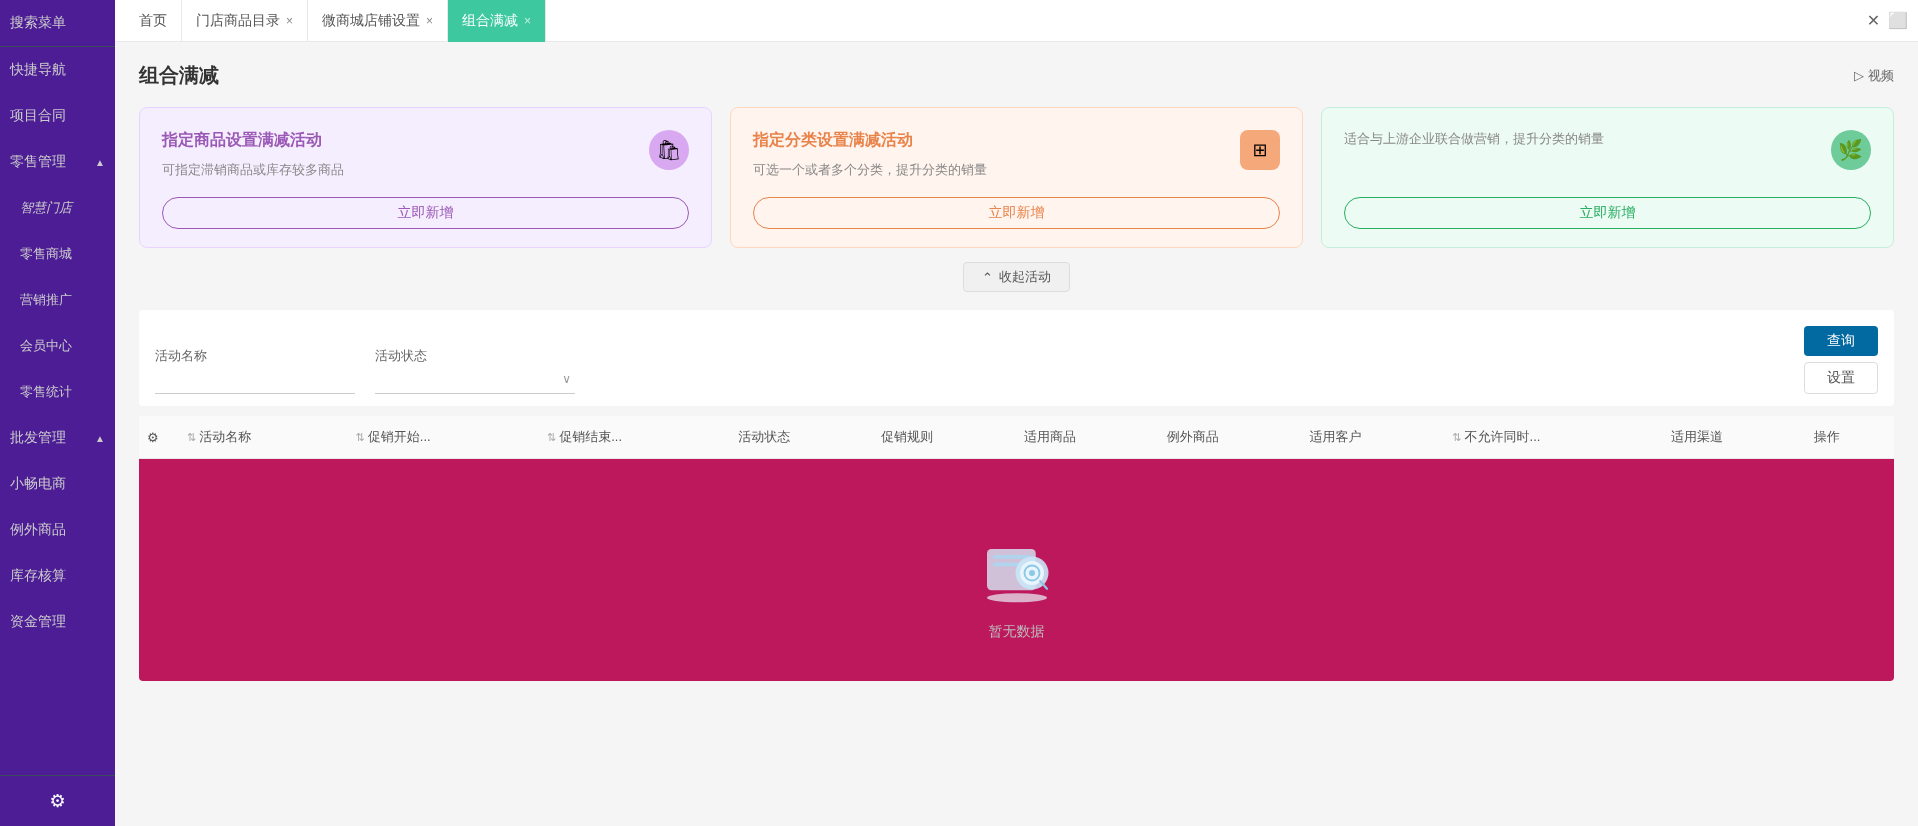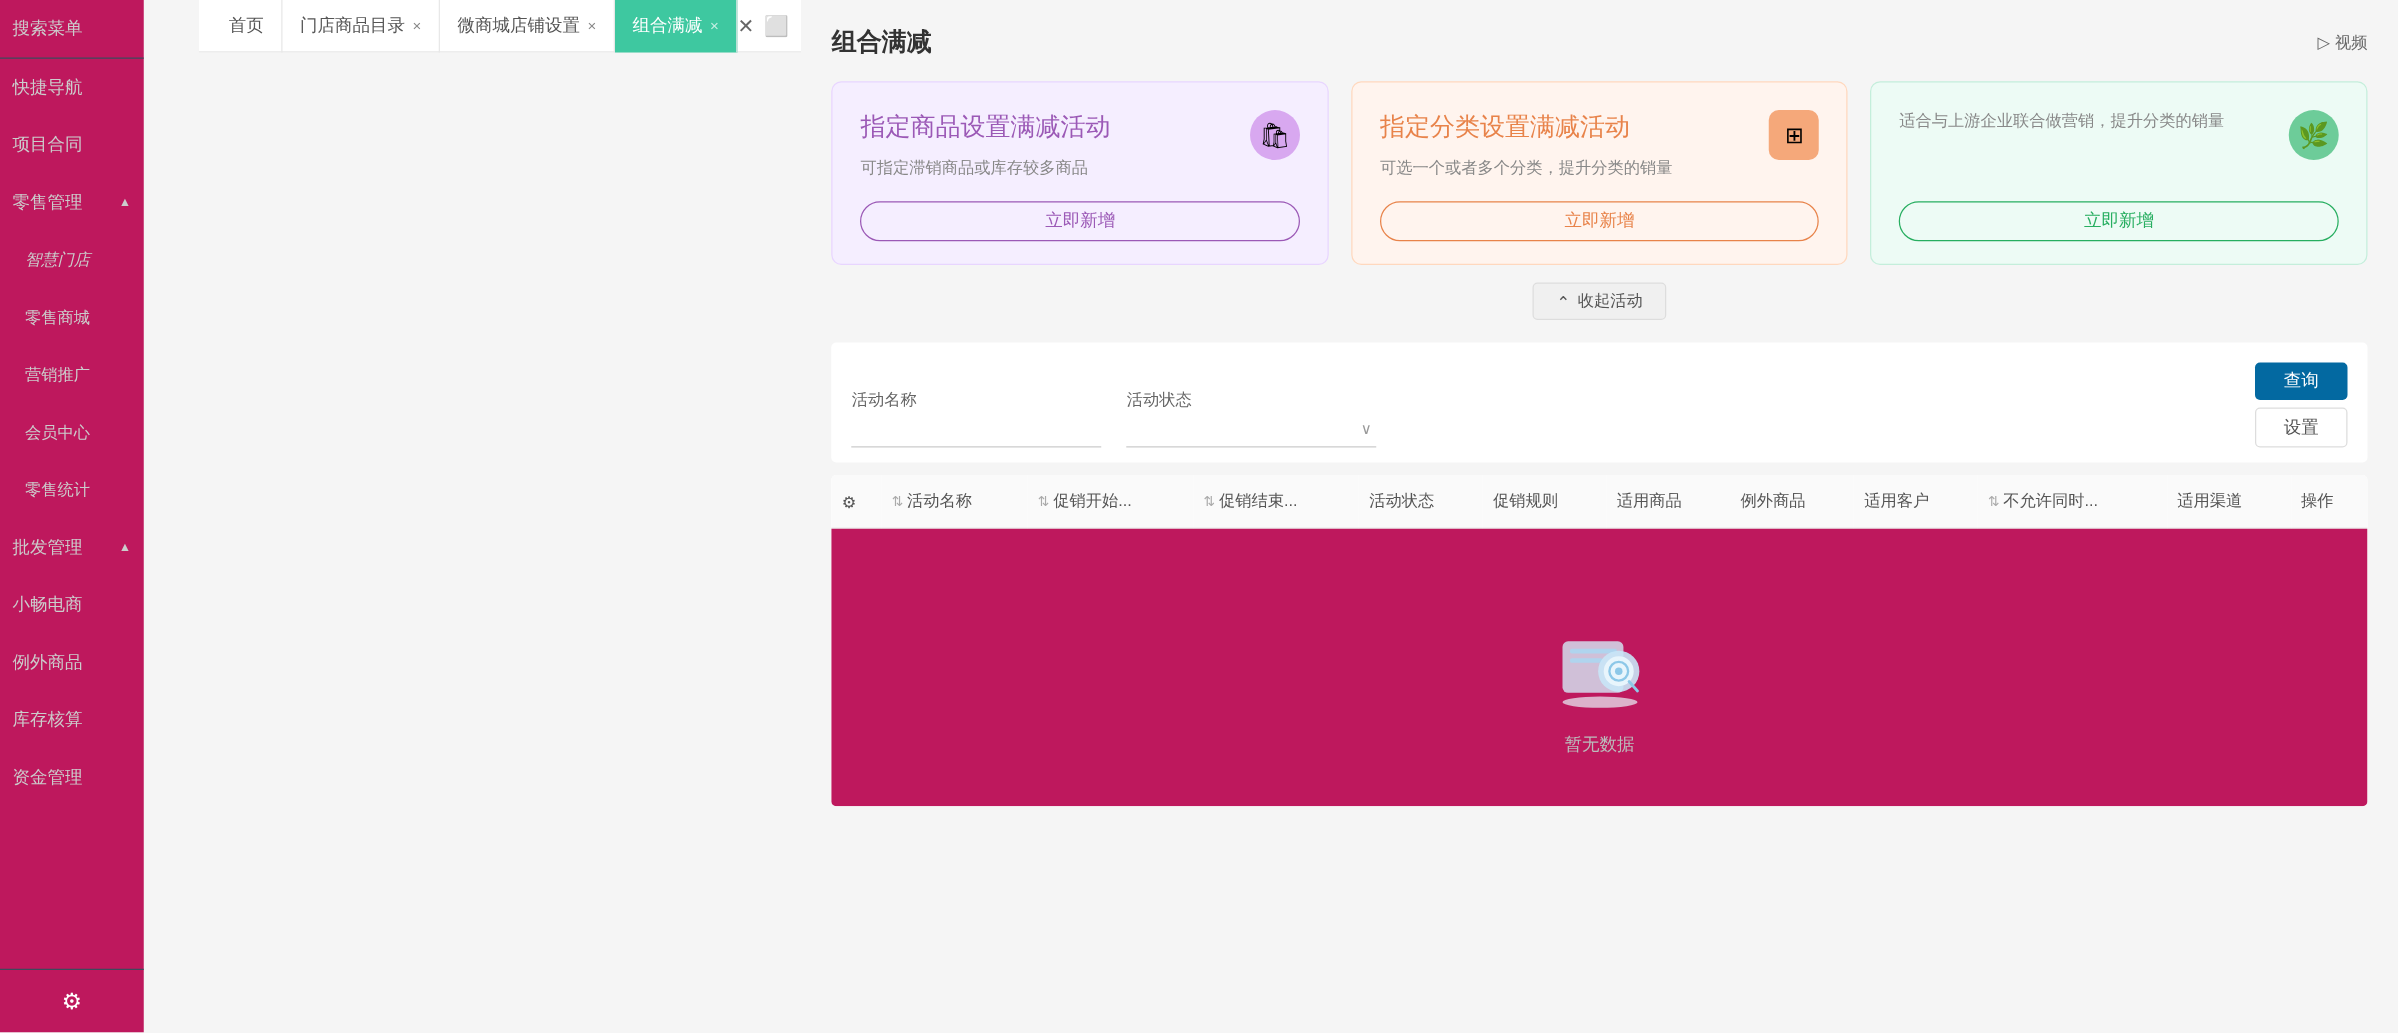--- a/index.html
+++ b/index.html
@@ -1,21 +1,21 @@
 <!DOCTYPE html>
 <html><head>
   <meta charset="utf-8">
   <style>
     * { box-sizing: border-box; margin: 0; padding: 0; }
     body { font-family: 'Microsoft YaHei', sans-serif; font-size: 14px; background: #f5f5f5; display: flex; height: 826px; overflow: hidden; }
 
     
     .sidebar {
       width: 115px;
-      background: #be185d;
+      background: #4c1d95;
       color: #fff;
       display: flex;
       flex-direction: column;
       flex-shrink: 0;
       height: 100%;
     }
     .sidebar-search {
       padding: 14px 10px;
       font-size: 14px;
       color: #ccc;
@@ -37,23 +37,22 @@
       padding: 14px 10px;
       display: flex;
       justify-content: center;
       border-top: 1px solid #3d4a5c;
     }
 
     
     .main {
       flex: 1;
       display: flex;
-      flex-direction: row;
+      flex-direction: column;
       overflow: hidden;
-      margin-left: 44px;
     }
 
     
     .tab-bar {
       display: flex;
       align-items: center;
       background: #fff;
       border-bottom: 1px solid #e8e8e8;
       height: 42px;
       padding: 0 10px;
@@ -135,22 +134,22 @@
       padding: 22px 22px 18px;
       position: relative;
       display: flex;
       flex-direction: column;
     }
     .card-purple { background: #f5eeff; border: 1px solid #e8d5ff; }
     .card-orange { background: #fff4ee; border: 1px solid #ffd8be; }
     .card-green { background: #edfbf5; border: 1px solid #c4eedb; }
 
     .card-title {
-      font-size: 20px;
-      font-weight: 400;
+      font-size: 16px;
+      font-weight: 700;
       margin-bottom: 10px;
     }
     .card-purple .card-title { color: #9b59b6; }
     .card-orange .card-title { color: #e8834a; }
     .card-green .card-title { color: #27ae60; }
 
     .card-desc {
       font-size: 13px;
       color: #888;
       margin-bottom: 18px;

